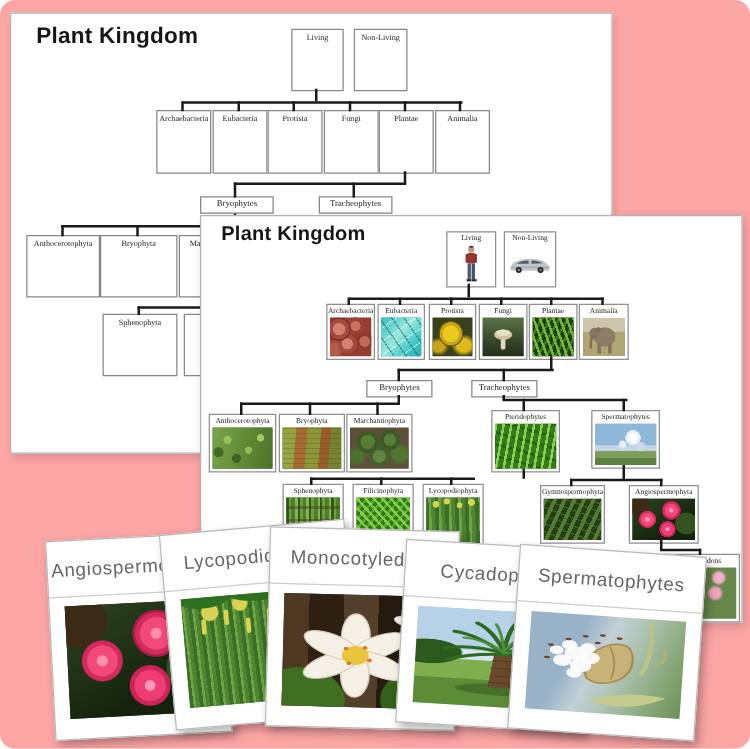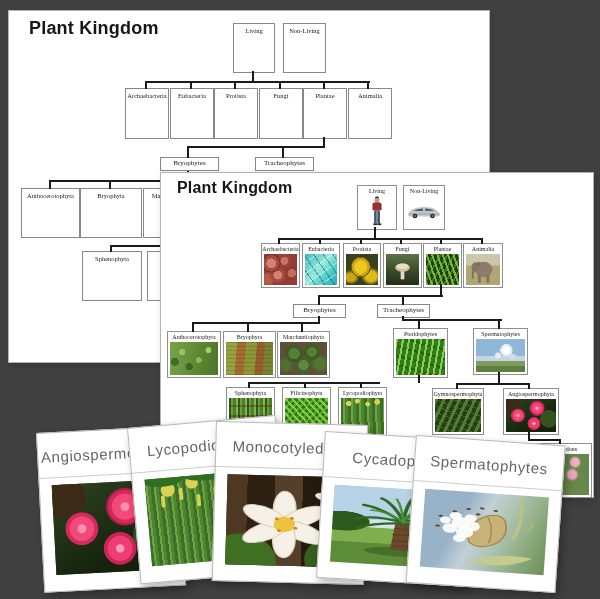--- a/index.html
+++ b/index.html
@@ -1,17 +1,17 @@
 <!DOCTYPE html>
 <html><head>
 <meta charset="utf-8">
 <style>
   html,body{margin:0;padding:0;background:#fff;}
-  .stage{position:relative;width:600px;height:599px;background:#404040;overflow:hidden;
-         font-family:"Liberation Sans",sans-serif;}
+  .stage{position:relative;width:600px;height:599px;background:#fca5a5;overflow:hidden;
+         font-family:"Liberation Sans",sans-serif;border-radius:12px;}
   
   .chart{position:absolute;background:#fff;border:1px solid #b3b3b3;box-shadow:2px 3px 6px rgba(0,0,0,.13);}
   .back-chart{left:8px;top:10px;width:480px;height:351px;z-index:1;}
   .front-chart{left:160px;top:172px;width:432px;height:324px;z-index:2;box-shadow:2px 3px 8px rgba(0,0,0,.18);}
   .chart-title{position:absolute;font-weight:bold;color:#161616;letter-spacing:.2px;}
   .back-chart .chart-title{left:20px;top:7px;font-size:18px;}
   .front-chart .chart-title{left:16px;top:6px;font-size:16px;}
   .ln{position:absolute;background:#1a1a1a;}
   
   .bbx{position:absolute;border:1px solid #878787;background:#fff;}

